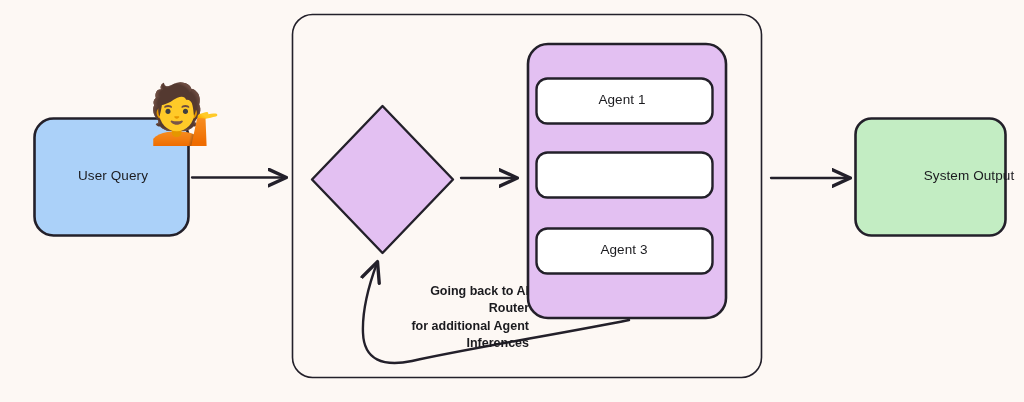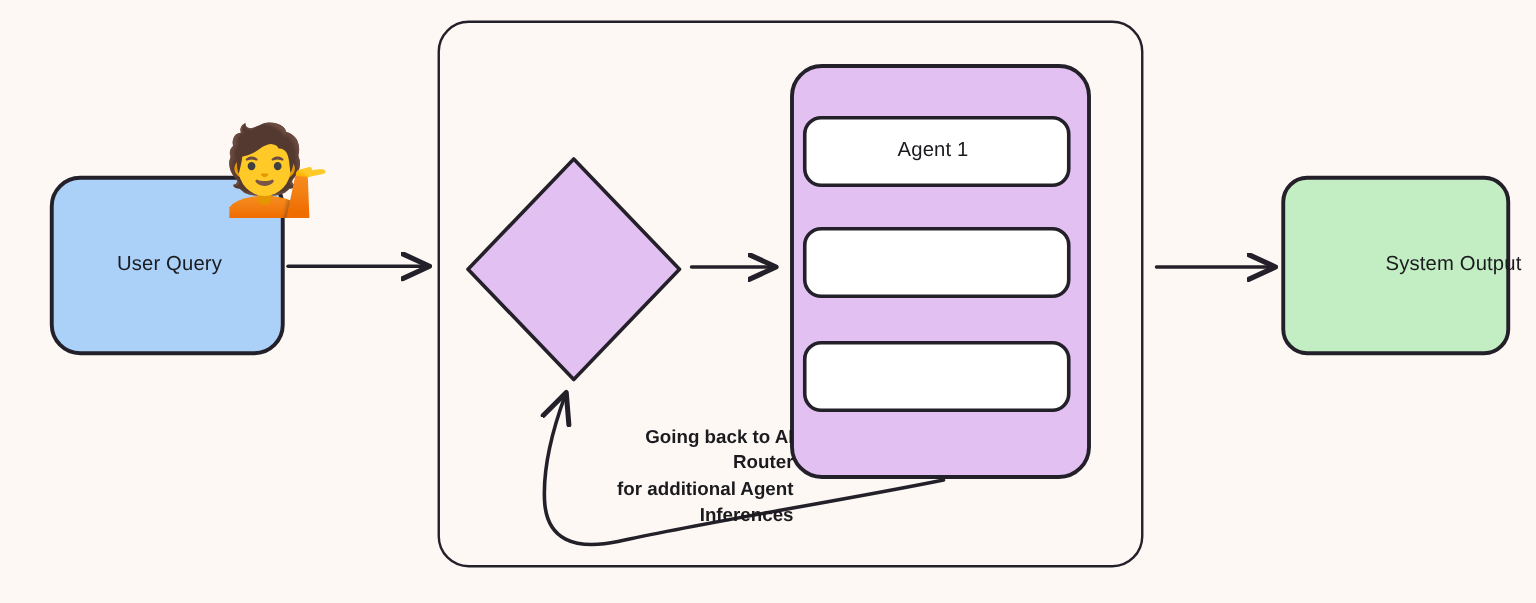--- a/index.html
+++ b/index.html
@@ -137,20 +137,21 @@
     <path d="M 629 320
              C 560 334, 470 348, 412 361
              C 383 367, 364 360, 363 333
              C 362 310, 370 282, 377 263" fill="none" stroke="#23202a" stroke-width="2.4" stroke-linecap="round" marker-end="url(#arrowhead-thin)"></path>
   </svg>
 
   <div class="node-label" id="user-query-box">User Query</div>
 
 
   <div class="node-label" id="agent-1-label">Agent 1</div>
+  <div class="node-label" id="agent-3-label">Agent 3</div>
 
   <div class="node-label" id="system-output-box">System Output</div>
 
   <div id="user-emoji">💁</div>
 
   <div id="feedback-annotation">Going back to AI Router
 for additional Agent
 Inferences</div>
 
 </div>

